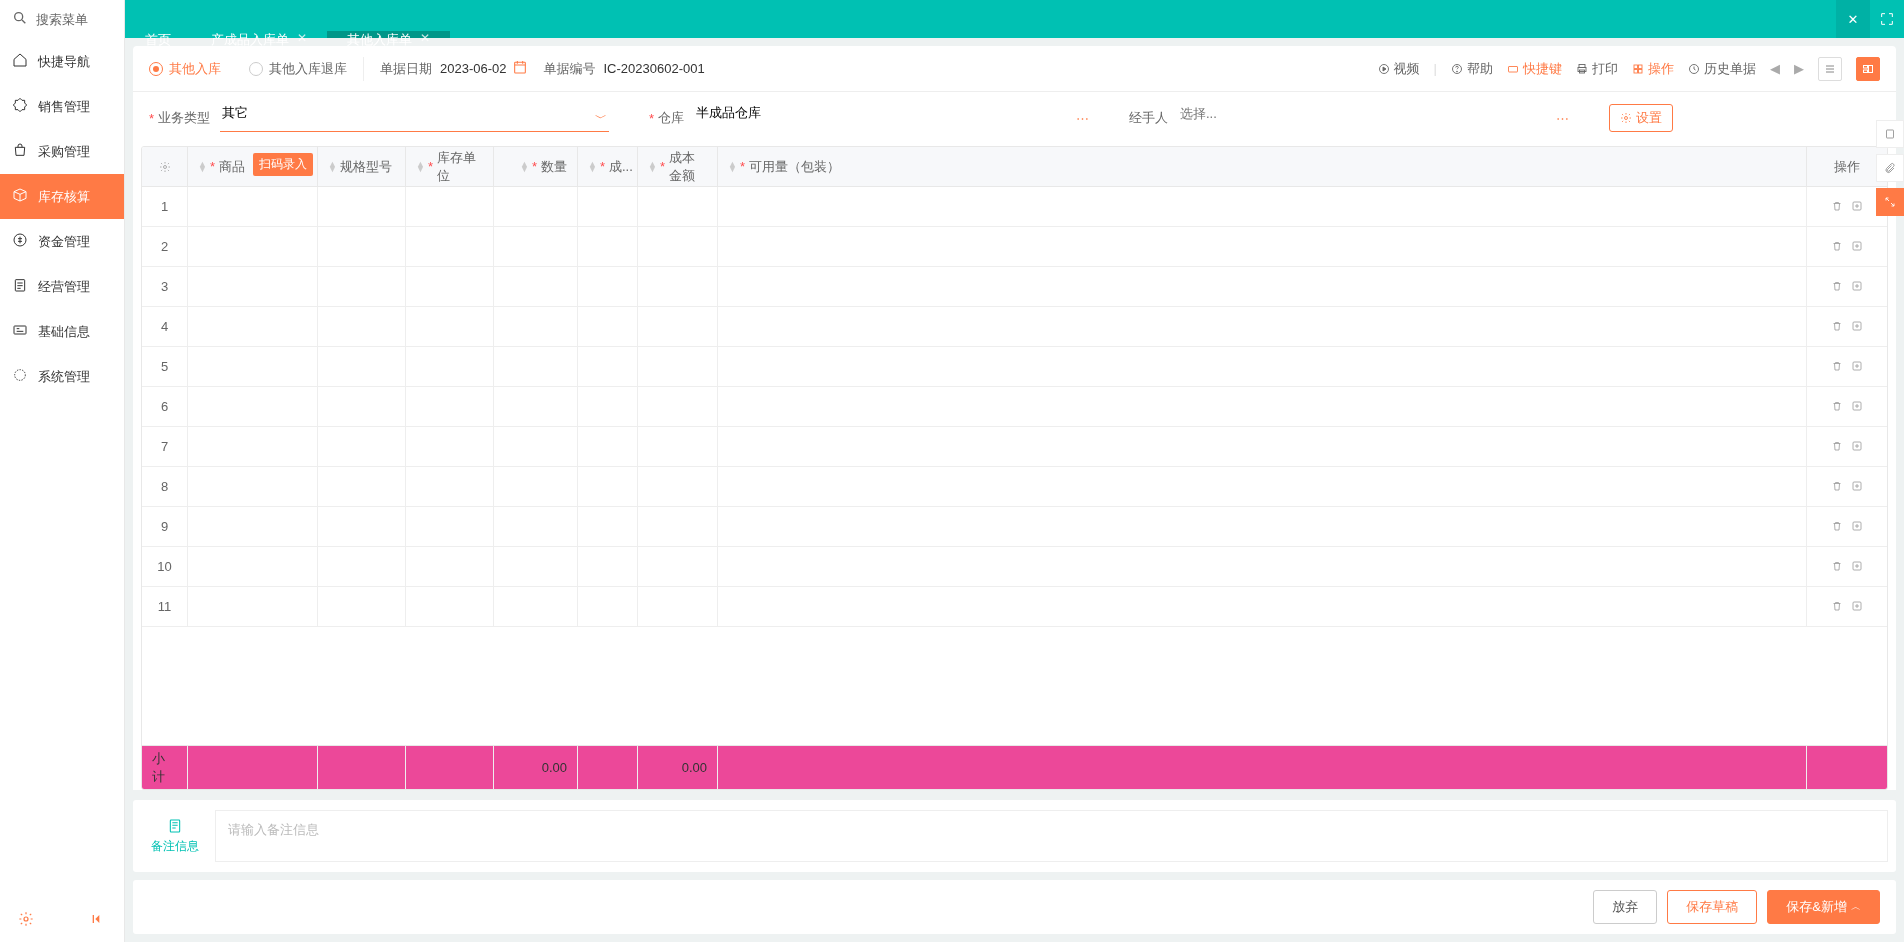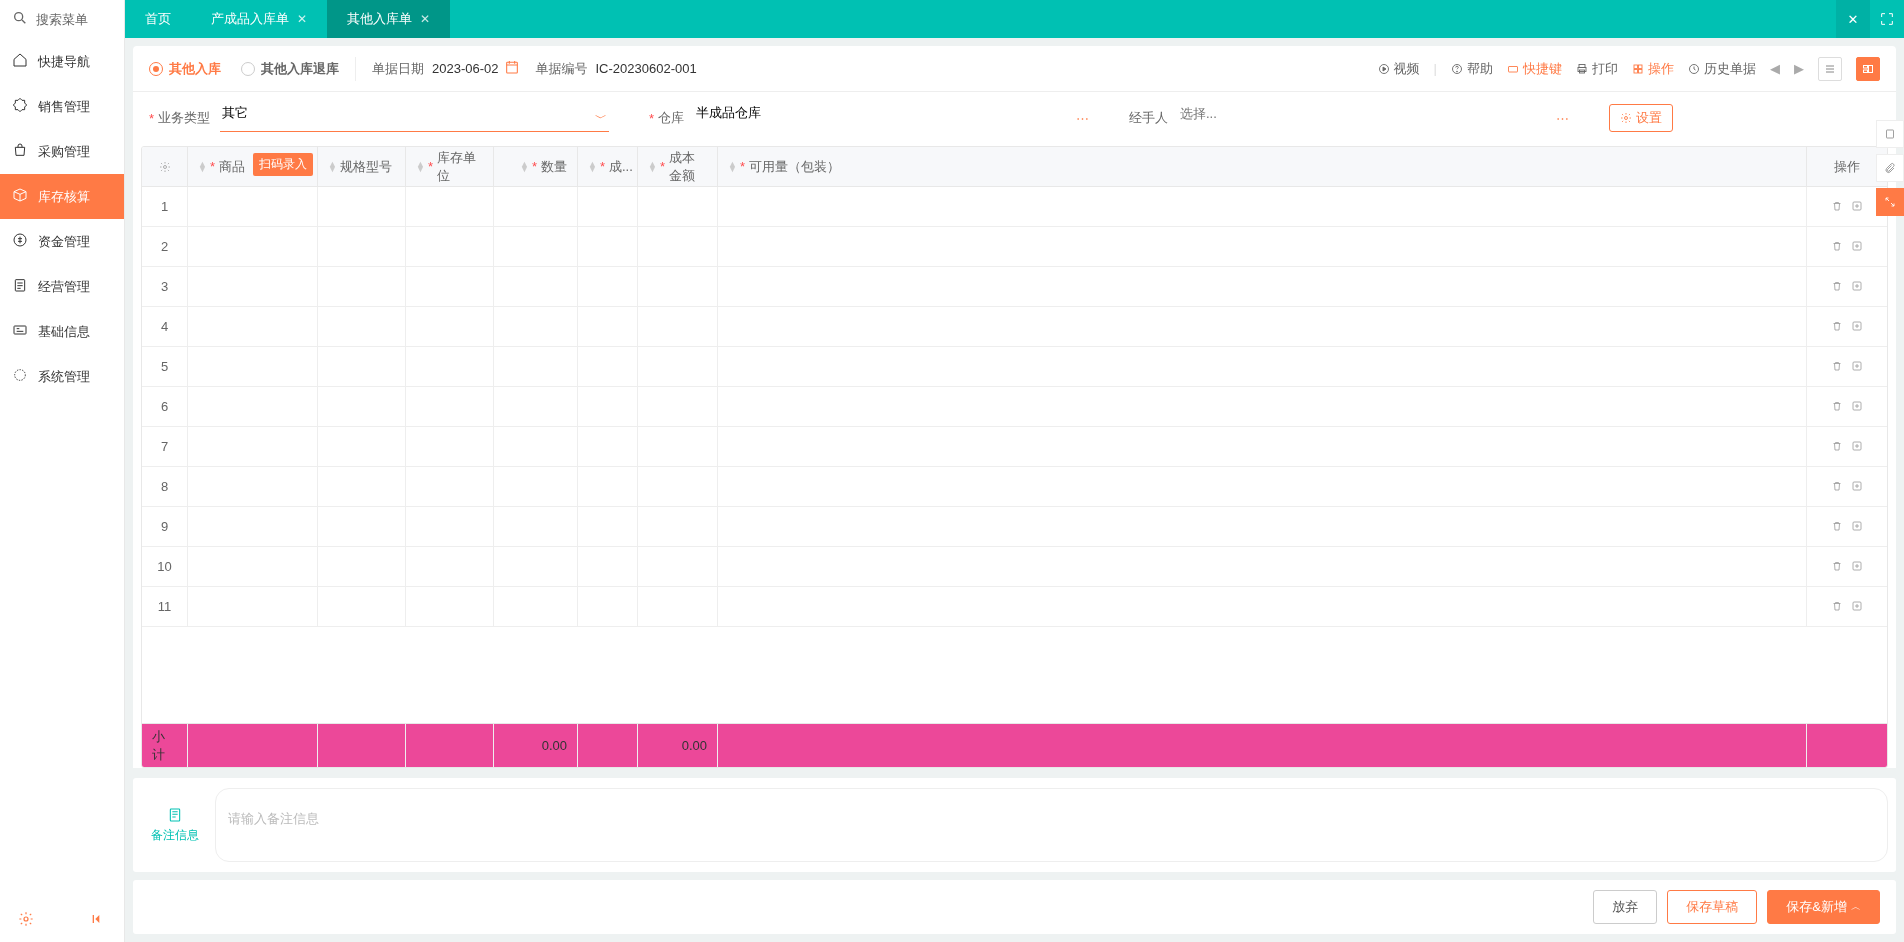--- a/index.html
+++ b/index.html
@@ -14,29 +14,29 @@
     .sidebar-item { display: flex; align-items: center; padding: 13px 12px; color: #333; cursor: pointer; }
     .sidebar-item.active { background: #ff7a45; color: #fff; }
     .sidebar-item .icon { margin-right: 10px; width: 16px; }
     .sidebar-bottom { margin-top: auto; display: flex; justify-content: space-between; padding: 12px 18px; }
 
     
     .main { flex: 1; display: flex; flex-direction: column; background: #eef2f2; position: relative; }
 
     
     .top-tabs { height: 38px; background: #00c1b3; display: flex; align-items: stretch; color: #fff; }
-    .top-tab { display: flex; align-items: center; padding: 0 20px; cursor: pointer; position: relative; font-size: 13px; }
+    .top-tab { display: flex; align-items: flex-start; padding: 0 20px; cursor: pointer; position: relative; font-size: 13px; margin-top: 31px; }
     .top-tab.active { background: #009688; }
     .top-tab .close-icon { margin-left: 8px; font-size: 12px; opacity: 0.8; }
     .top-tabs-right { margin-left: auto; display: flex; align-items: center; }
     .top-tabs-right .ctrl-btn { width: 34px; height: 38px; display:flex; align-items:center; justify-content:center; cursor: pointer; }
 
     
     .subheader { height: 46px; background: #fff; display: flex; align-items: center; padding: 0 16px; border-bottom: 1px solid #eee; margin: 8px 8px 0 8px; border-radius: 4px 4px 0 0; }
-    .radio-group { display: flex; align-items: center; gap: 20px; font-weight: bold; }
+    .radio-group { display: flex; align-items: center; gap: 28px; }
     .radio-item { display: flex; align-items: center; gap: 6px; cursor: pointer; color: #666; }
     .radio-item.selected { color: #ff7a45; }
     .radio-dot { width: 14px; height: 14px; border-radius: 50%; border: 1px solid #ccc; display:inline-flex; align-items:center; justify-content:center; }
     .radio-item.selected .radio-dot { border-color: #ff7a45; }
     .radio-item.selected .radio-dot::after { content:""; width:6px; height:6px; background:#ff7a45; border-radius:50%; }
     .divider-v { width: 1px; height: 24px; background: #eee; margin: 0 16px; }
     .field-lbl { color: #666; margin-right: 8px; }
     .date-value { color: #333; margin-right: 5px; }
     .cal-icon { color: #ff7a45; margin-right: 16px; cursor:pointer; }
     .doc-num { color: #333; }
@@ -84,21 +84,21 @@
 
     .tfoot-row { display:flex; height: 44px; border-top: 1px solid #e8e8e8; background:#ec4899; align-items:stretch; flex-shrink:0; }
     .tf { border-right:1px solid #eee; display:flex; align-items:center; padding:0 10px; font-size:13px; color:#333; font-weight:500; }
     .tf:last-child { border-right:none; }
     .tf.right { justify-content:flex-end; }
     .tf.col-num { justify-content:center; }
 
     
     .remarks-bar { background:#fff; margin: 10px 8px 0 8px; display:flex; align-items:stretch; padding: 10px 8px 10px 18px; gap: 16px; border-radius: 3px; }
     .remark-label-col { display:flex; flex-direction:column; align-items:center; justify-content:center; gap:4px; color:#00c1b3; font-size:12px; }
-    .remark-input { flex:1; border:1px solid #eee; border-radius:14px; padding:21px 12px; font-size:13px; color:#333; resize:none; outline:none; min-height: 46px; }
+    .remark-input { flex:1; border:1px solid #eee; border-radius:0; padding:10px 12px; font-size:13px; color:#333; resize:none; outline:none; min-height: 46px; }
     .remark-input::placeholder { color: #bbb; }
 
     .footer-bar { background:#fff; margin: 8px 8px 8px 8px; padding: 10px 16px; display:flex; align-items:flex-start; justify-content:flex-end; gap: 10px; border-radius:3px; }
     .btn { padding: 7px 18px; border-radius:3px; font-size:13px; cursor:pointer; display:flex; align-items:center; gap:4px; }
     .btn-ghost { background:#fff; border:1px solid #ccc; color:#555; }
     .btn-outline-primary { background:#fff; border:1px solid #ff7a45; color:#ff7a45; }
     .btn-primary { background:#ff7a45; border:1px solid #ff7a45; color:#fff; }
 
     
     .right-dock { position:absolute; right:0; top:120px; display:flex; flex-direction:column; gap:6px; }

